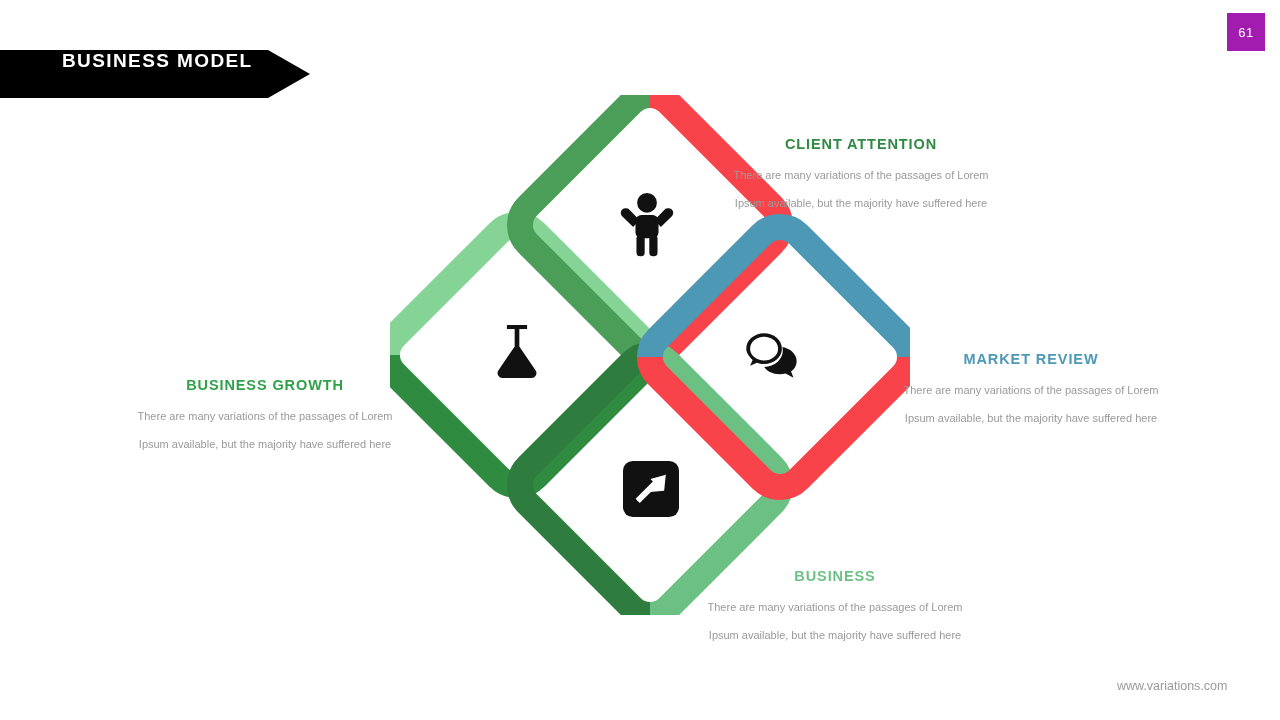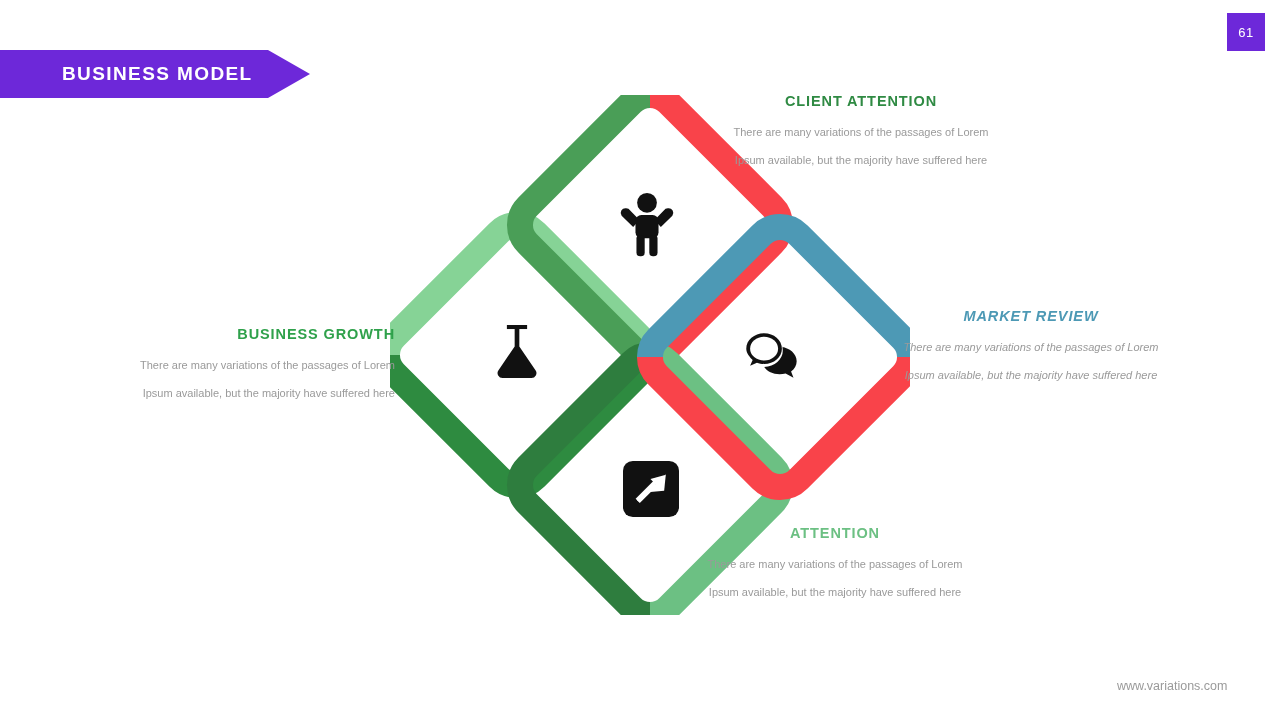--- a/index.html
+++ b/index.html
@@ -16,41 +16,40 @@
     background: #ffffff;
   }
 
   
   .page-badge {
     position: absolute;
     top: 13px;
     left: 1227px;
     width: 38px;
     height: 38px;
-    background: #6d28d9;
+    background: #a21caf;
     color: #ffffff;
     font-size: 13px;
     display: flex;
     align-items: center;
     justify-content: center;
     letter-spacing: 0.5px;
   }
 
   
   .title-ribbon {
     position: absolute;
     left: 0;
     top: 50px;
     width: 310px;
     height: 48px;
-    background: #6d28d9;
+    background: #000000;
     -webkit-clip-path: polygon(0 0, 268px 0, 310px 50%, 268px 100%, 0 100%);
     clip-path: polygon(0 0, 268px 0, 310px 50%, 268px 100%, 0 100%);
     display: flex;
-    align-items: center;
   }
   .title-text {
     color: #ffffff;
     font-size: 19px;
     font-weight: bold;
     letter-spacing: 1.4px;
     margin-left: 62px;
   }
 
   
@@ -84,38 +83,38 @@
     align-items: center;
     justify-content: center;
   }
   .node-icon svg { display: block; }
   .icon-top    { left: 229px; top: 102px; }
   .icon-left   { left:  99px; top: 230px; }
   .icon-right  { left: 355px; top: 232px; }
   .icon-bottom { left: 233px; top: 366px; }
 
   
-  .block { position: absolute; }
+  .block { position: absolute; margin-top: 43px; }
   .block h3 {
     margin: 0 0 9px 0;
     font-size: 14.5px;
     font-weight: bold;
     letter-spacing: 0.9px;
   }
   .block p {
     margin: 0;
     font-size: 11px;
     line-height: 28px;
     color: #9a9a9a;
     font-weight: normal;
   }
 
   .block-top    { left: 731px; top:  93px; width: 260px; text-align: center; }
-  .block-right  { left: 901px; top: 308px; width: 260px; text-align: center; font-style: italic; }
-  .block-left   { left: 135px; top: 326px; width: 260px; text-align: right; }
+  .block-right  { left: 901px; top: 308px; width: 260px; text-align: center; }
+  .block-left   { left: 135px; top: 334px; width: 260px; text-align: center; }
   .block-bottom { left: 705px; top: 525px; width: 260px; text-align: center; }
 
   
   .footer-url {
     position: absolute;
     left: 1117px;
     top: 679px;
     font-size: 12.5px;
     color: #9a9a9a;
   }
@@ -219,17 +218,17 @@
   <h3 style="color: rgb(77, 153, 181);">MARKET REVIEW</h3>
   <p>There are many variations of the passages of Lorem Ipsum available, but the majority have suffered here</p>
 </div>
 
 <div class="block block-left">
   <h3 style="color: rgb(47, 161, 75);">BUSINESS GROWTH</h3>
   <p>There are many variations of the passages of Lorem Ipsum available, but the majority have suffered here</p>
 </div>
 
 <div class="block block-bottom">
-  <h3 style="color: rgb(108, 192, 131);">ATTENTION</h3>
+  <h3 style="color: rgb(108, 192, 131);">BUSINESS</h3>
   <p>There are many variations of the passages of Lorem Ipsum available, but the majority have suffered here</p>
 </div>
 
 <div class="footer-url">www.variations.com</div>
 
 </body></html>

